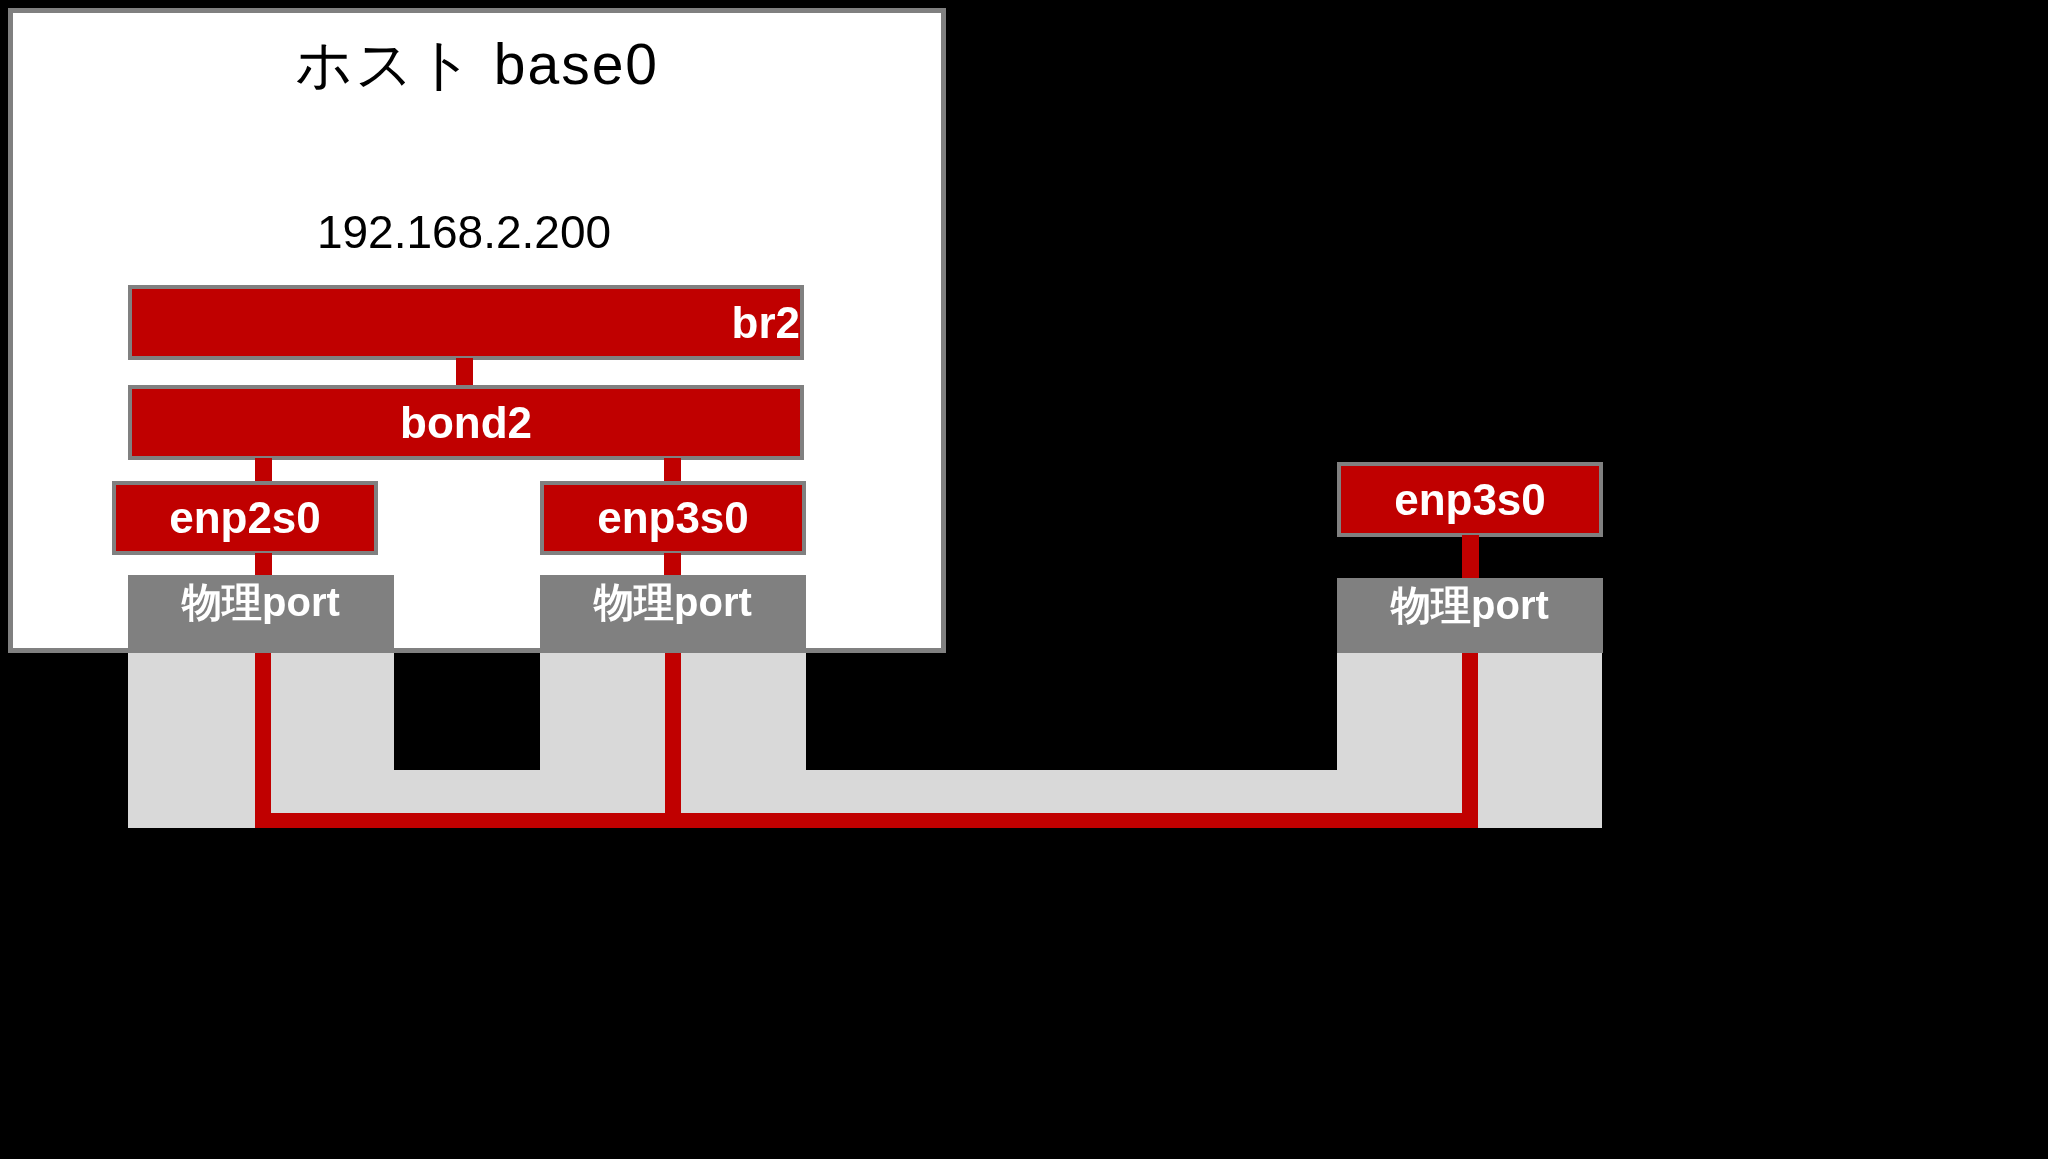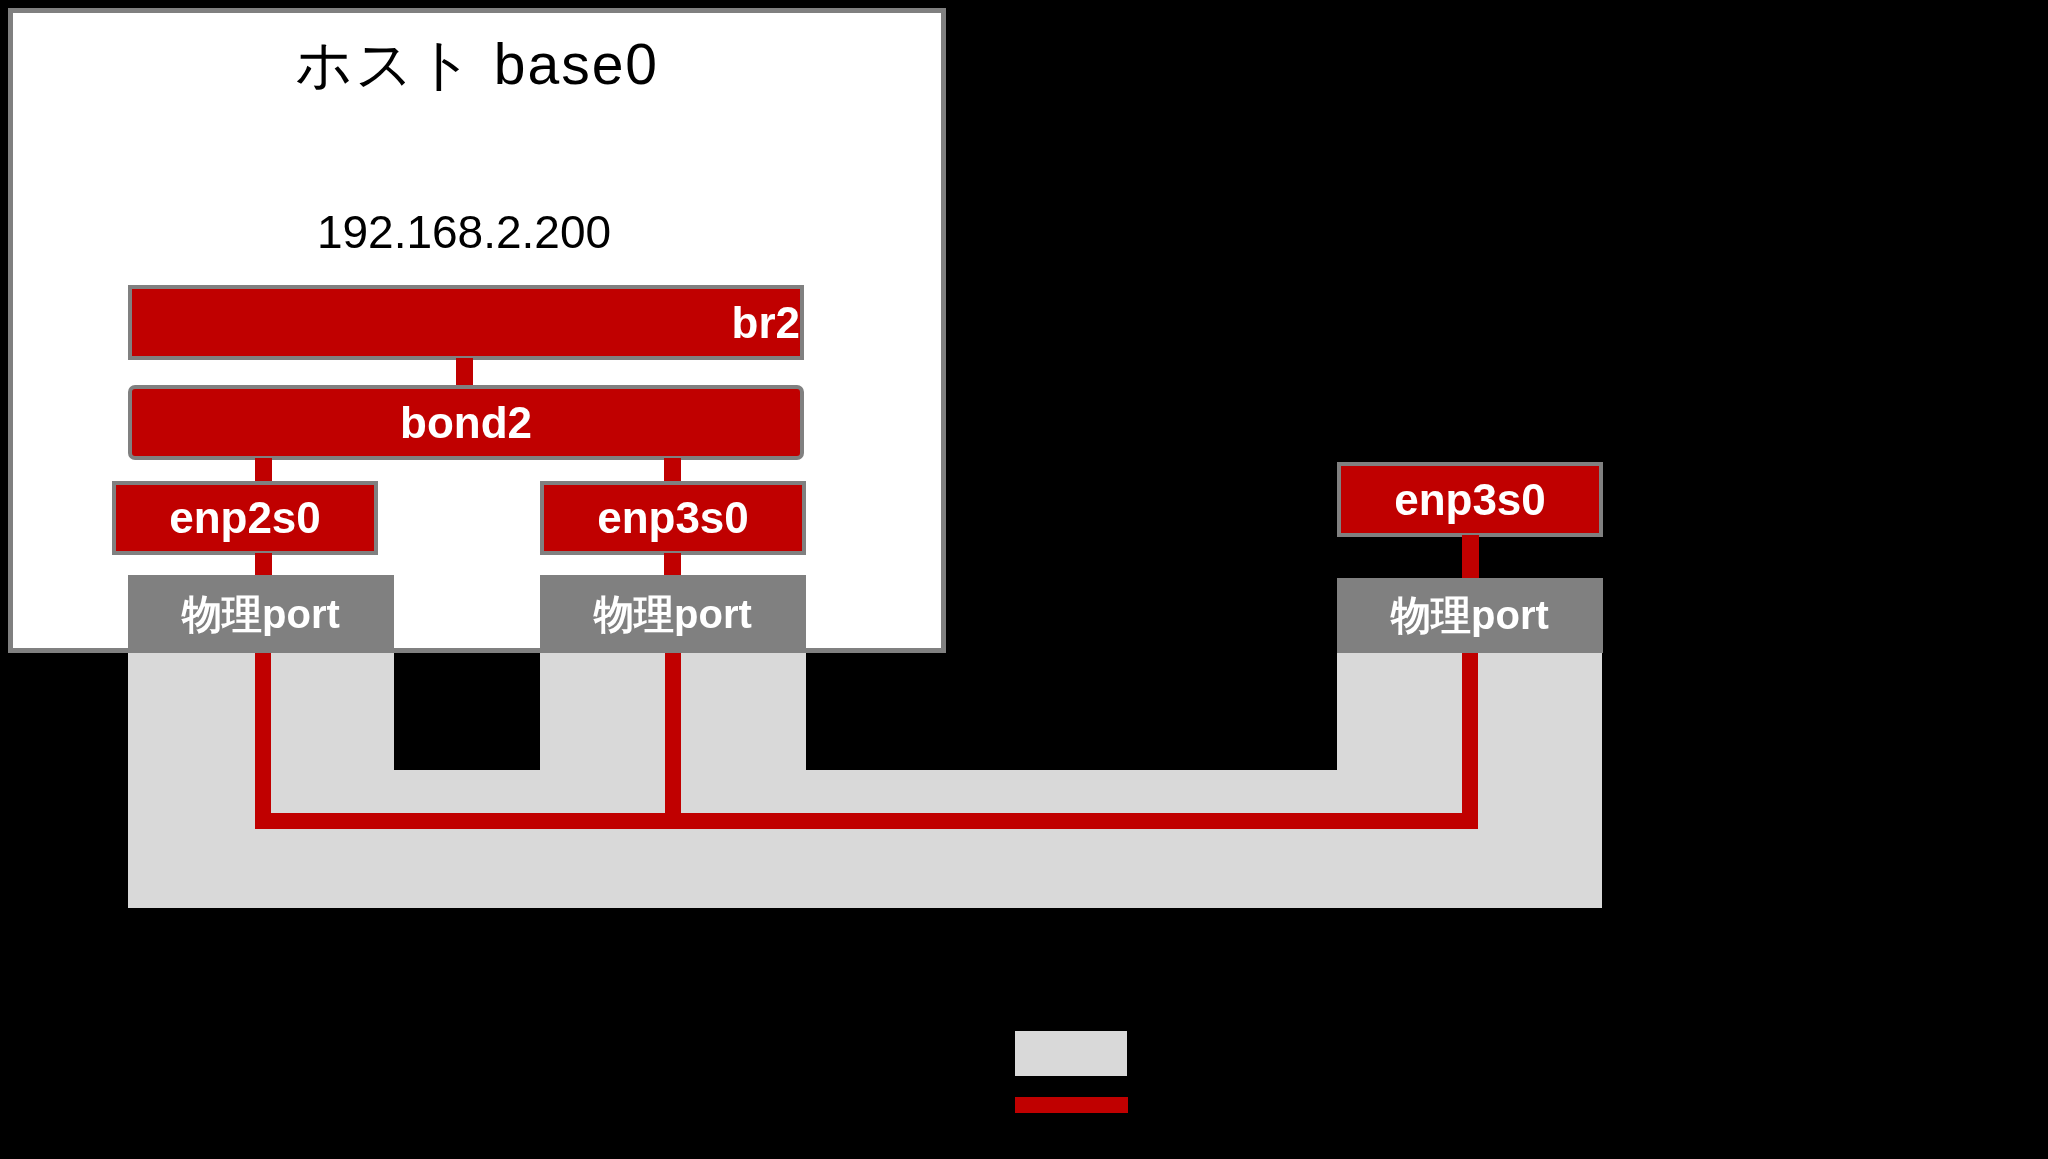--- a/index.html
+++ b/index.html
@@ -1,17 +1,17 @@
 <!DOCTYPE html>
 <html style="--bg: #000000; --host_bg: #ffffff; --border_gray: #808080; --port_gray: #808080; --cable_gray: #d9d9d9; --red: #c00000; --text: #000000;"><head>
 <meta charset="utf-8">
 <style>
   html,body{margin:0;padding:0;background:#000;}
   #canvas{
-    position:relative;width:2048px;height:1159px;background:var(--bg,#000);
+    position:relative;width:2048px;height:828px;background:var(--bg,#000);
     overflow:hidden;font-family:"Liberation Sans","DejaVu Sans",sans-serif;
   }
   .abs{position:absolute;box-sizing:border-box;}
   .host{
     background:var(--host_bg,#fff);
     border:5px solid var(--border_gray,#808080);
   }
   .host-title{
     position:absolute;left:0;right:0;top:14px;
     text-align:center;color:var(--text,#000);
@@ -22,21 +22,21 @@
     font-size:46px;font-weight:400;white-space:nowrap;
   }
   .redbar{
     background:var(--red,#c00000);
     border:4px solid var(--border_gray,#808080);
     display:flex;align-items:center;justify-content:center;
     color:#fff;font-weight:700;font-size:44px;
   }
   .portbar{
     background:var(--port_gray,#808080);
-    display:flex;align-items:center;justify-content:center;
+    display:flex;justify-content:center;
     color:#fff;font-weight:700;font-size:40px;
   }
   .conn{background:var(--red,#c00000);}
   .fabric{background:var(--cable_gray,#d9d9d9);}
   .cable{background:var(--red,#c00000);}
 </style>
 </head>
 <body>
 
 <div id="canvas">
@@ -46,21 +46,21 @@
   </div>
 
   <div class="abs ip-label" style="left:264px;top:205px;width:400px;">192.168.2.200</div>
 
   <div class="abs redbar" style="left:128px;top:285px;width:676px;height:75px;justify-content:flex-end;">
     <span>br2</span>
   </div>
 
   <div class="abs conn" style="left:456px;top:358px;width:17px;height:30px;"></div>
 
-  <div class="abs redbar" style="left:128px;top:385px;width:676px;height:75px;border-radius:7px;">
+  <div class="abs redbar" style="left:128px;top:385px;width:676px;height:75px;">
     <span>bond2</span>
   </div>
 
   <div class="abs conn" style="left:255px;top:458px;width:17px;height:26px;"></div>
   <div class="abs conn" style="left:664px;top:458px;width:17px;height:26px;"></div>
 
   <div class="abs redbar" style="left:112px;top:481px;width:266px;height:74px;">
     <span>enp2s0</span>
   </div>
   <div class="abs redbar" style="left:540px;top:481px;width:266px;height:74px;">

